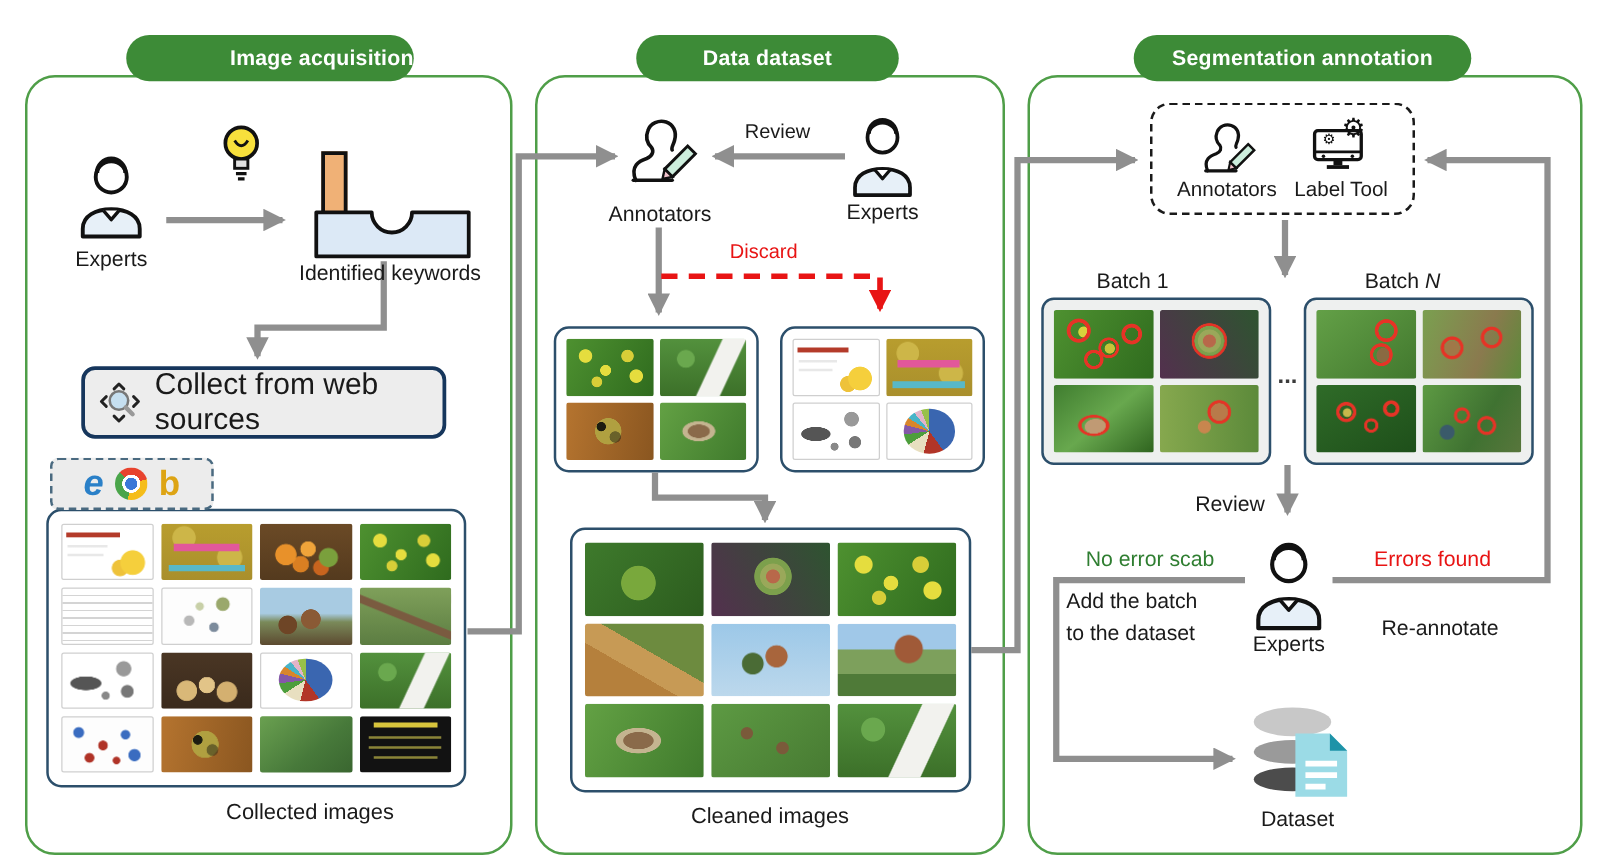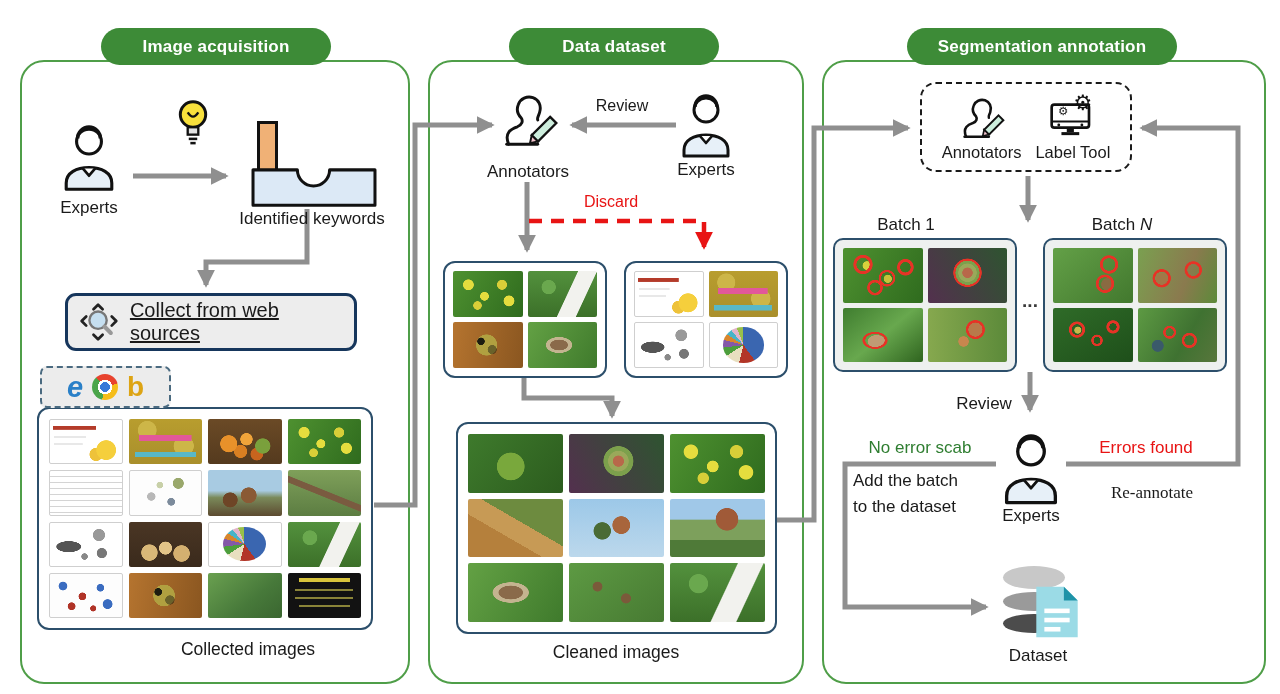--- a/index.html
+++ b/index.html
@@ -172,21 +172,21 @@
     radial-gradient(circle at 40% 45%,transparent 0 7%,#e63326 7.5% 11%,transparent 12%),
     radial-gradient(circle at 65% 60%,transparent 0 8%,#e63326 8.5% 12%,transparent 13%),
     radial-gradient(circle at 25% 70%,#3a5a6a 0 8%,transparent 9%),
     linear-gradient(120deg,#5d9a43,#3f7231 60%,#58763c);}
 
   
   .abs{position:absolute;z-index:4;}
   #collect-box{position:absolute;left:65px;top:293px;width:292px;height:58px;background:#ededed;
     border:3px solid #16365c;border-radius:11px;display:flex;align-items:center;gap:10px;
     padding:0 0 0 10px;box-sizing:border-box;z-index:4;}
-  #collect-box .txt{font-size:20px;text-decoration:underline;}
+  #collect-box .txt{font-size:24px;}
   #browser-box{position:absolute;left:40px;top:366px;width:127px;height:38px;background:#ececec;
     border:2px dashed #4a6a80;border-radius:7px;display:flex;align-items:center;justify-content:center;
     gap:9px;z-index:4;}
   .chrome-ico{width:26px;height:26px;border-radius:50%;background:
     radial-gradient(circle at 50% 50%,#3a78d8 0 26%,#fff 27% 39%,transparent 40%),
     conic-gradient(from -45deg,#e8432e 0 33%,#f5bd1a 0 66%,#4aa54a 0 100%);}
   .ie-ico{font-size:29px;font-weight:700;color:#2a80c8;line-height:1;font-style:italic;}
   .bing-ico{font-size:28px;font-weight:700;color:#dda414;line-height:1;}
   #keyword-doc{position:absolute;left:276px;top:92px;width:92px;height:85px;background:#fff;
     border:3px solid #111;box-sizing:border-box;padding:6px 5px;z-index:3;}
@@ -206,21 +206,21 @@
 </style>
 </head>
 <body>
 
 <div id="canvas">
 
   <div class="panel" style="left:20px;top:60px;width:386px;height:620px;"></div>
   <div class="panel" style="left:428px;top:60px;width:372px;height:620px;"></div>
   <div class="panel" style="left:822px;top:60px;width:440px;height:620px;"></div>
 
-  <div class="pill" style="left:101px;top:28px;width:230px;">
+  <div class="pill" style="left:101px;top:28px;width:230px;justify-content:flex-end;">
       <span>Image acquisition</span>
     </div>
   <div class="pill" style="left:509px;top:28px;width:210px;">
       <span>Data dataset</span>
     </div>
   <div class="pill" style="left:907px;top:28px;width:270px;">
       <span>Segmentation annotation</span>
     </div>
 
   <svg id="conn" width="1280" height="694">
@@ -405,21 +405,21 @@
     <circle cx="28" cy="22" r="12" fill="#fff" stroke="#111" stroke-width="3"></circle>
     <path d="M17 19 a11 11 0 0 1 22 0" fill="none" stroke="#111" stroke-width="3.4"></path>
     <path d="M22 48 l6 7 6-7" fill="#fff" stroke="#111" stroke-width="2.6" stroke-linejoin="round"></path>
   </svg>
   <div class="lbl" style="left:1031px;top:506px;">Experts</div>
 
   <div class="lbl green" style="left:920px;top:438px;">No error scab</div>
   <div class="lbl red" style="left:1146px;top:438px;">Errors found</div>
 
   <div id="add-batch">Add the batch to the dataset</div>
-  <div class="lbl" style="left:1152px;top:483px;font-family:Liberation Serif, serif;">Re-annotate</div>
+  <div class="lbl" style="left:1152px;top:493px;">Re-annotate</div>
 
   <div class="db-band" style="left:1003px;top:566px;height:23px;background:#c8c8c8;"></div>
   <div class="db-band" style="left:1003px;top:592px;height:19px;background:#9a9a9a;"></div>
   <div class="db-band" style="left:1003px;top:614px;height:19px;background:#4c4c4c;"></div>
   <svg class="abs" style="left:1034px;top:584px;z-index:5;" width="46" height="56" viewBox="0 0 40 48">
     <path d="M2 2 h24 l12 12 v32 h-36 z" fill="#9bdbe6"></path>
     <path d="M26 2 l12 12 h-12 z" fill="#1e93a8"></path>
     <g stroke="#fff" stroke-width="4">
       <line x1="9" y1="23" x2="31" y2="23"></line>
         <line x1="9" y1="31" x2="31" y2="31"></line>

